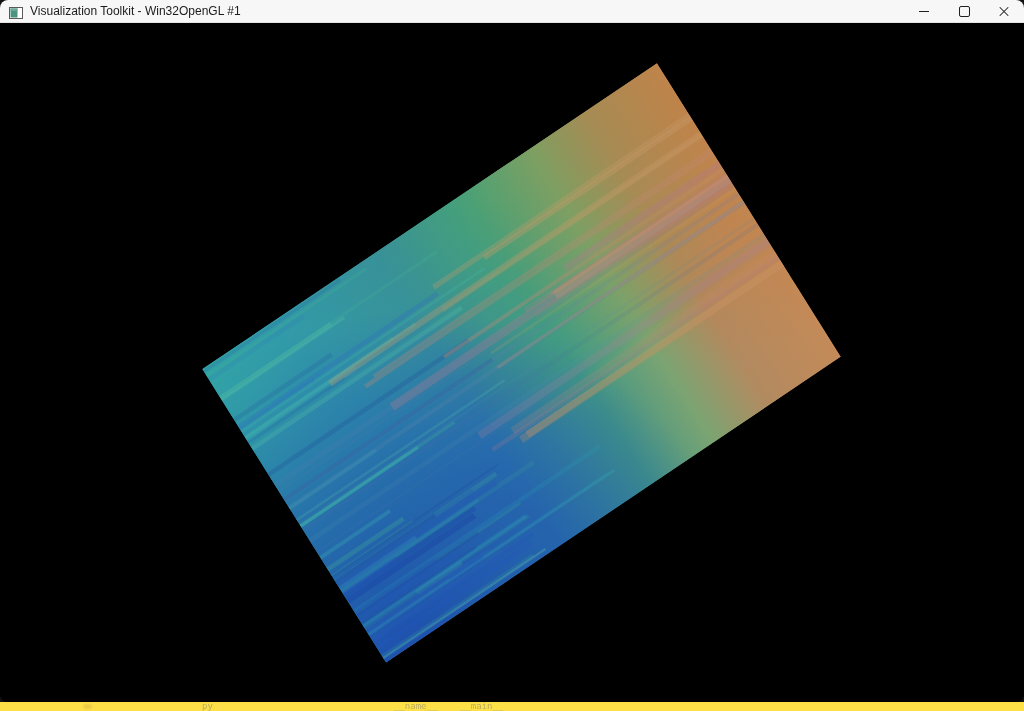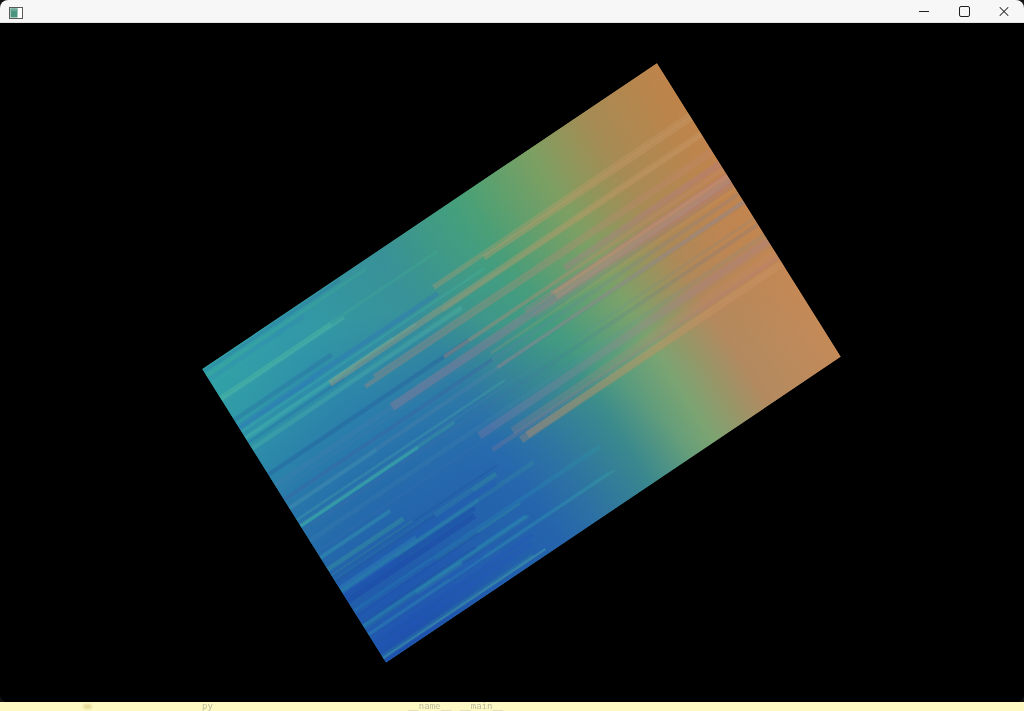--- a/index.html
+++ b/index.html
@@ -32,21 +32,21 @@
     content:"";position:absolute;left:0;top:5.5px;width:12px;height:1px;background:#1f1f1f;
   }
   .glyph-x::before{transform:rotate(45deg);}
   .glyph-x::after{transform:rotate(-45deg);}
   
   .client{position:absolute;top:23px;left:0;width:1024px;height:679px;background:#000;}
   .client svg{display:block;}
   
   .bgstrip{
     position:absolute;top:702px;left:0;width:1024px;height:9px;
-    background:#fef9c3;overflow:hidden;
+    background:#fde047;overflow:hidden;
   }
   .frag{
     position:absolute;top:-1px;
     font-family:"DejaVu Sans Mono", monospace;
     font-size:9px;line-height:10px;color:#7a7a7a;opacity:.5;white-space:pre;
   }
   .icon-hint{
     position:absolute;left:83px;top:2px;width:9px;height:5px;border-radius:50%;
     opacity:.35;filter:blur(1px);
   }
@@ -57,20 +57,21 @@
 <div class="window">
 
   <div class="titlebar">
     <span class="app-icon">
       <svg width="14" height="12" viewBox="0 0 14 12">
         <rect x="0.5" y="0.5" width="13" height="11" fill="#ffffff" stroke="#5a5a5a"></rect>
         <rect x="1.5" y="1.5" width="7" height="9" fill="#4a9480"></rect>
         <rect x="1.5" y="1.5" width="7" height="2.5" fill="#6aa895"></rect>
       </svg>
     </span>
+    <span class="title">Visualization Toolkit - Win32OpenGL #1</span>
     <div class="controls">
       <div class="ctl">
         <span class="glyph-min"></span>
       </div>
       <div class="ctl">
         <span class="glyph-max"></span>
       </div>
       <div class="ctl">
         <span class="glyph-x"></span>
       </div>
@@ -208,15 +209,15 @@
           <rect x="0" y="148.35778560489416" width="549" height="2.167852167971432" fill="#6b7fae" fill-opacity="0.140"></rect>
         </g>
     </svg>
   </div>
 
 </div>
 
 <div class="bgstrip">
   <div class="icon-hint" style="background: rgb(190, 160, 74);"></div>
   <span class="frag" style="left:202px">py</span>
-  <span class="frag" style="left:408px">__name__</span>
+  <span class="frag" style="left:394px">__name__</span>
   <span class="frag" style="left:460px">__main__</span>
 </div>
 
 </body></html>

